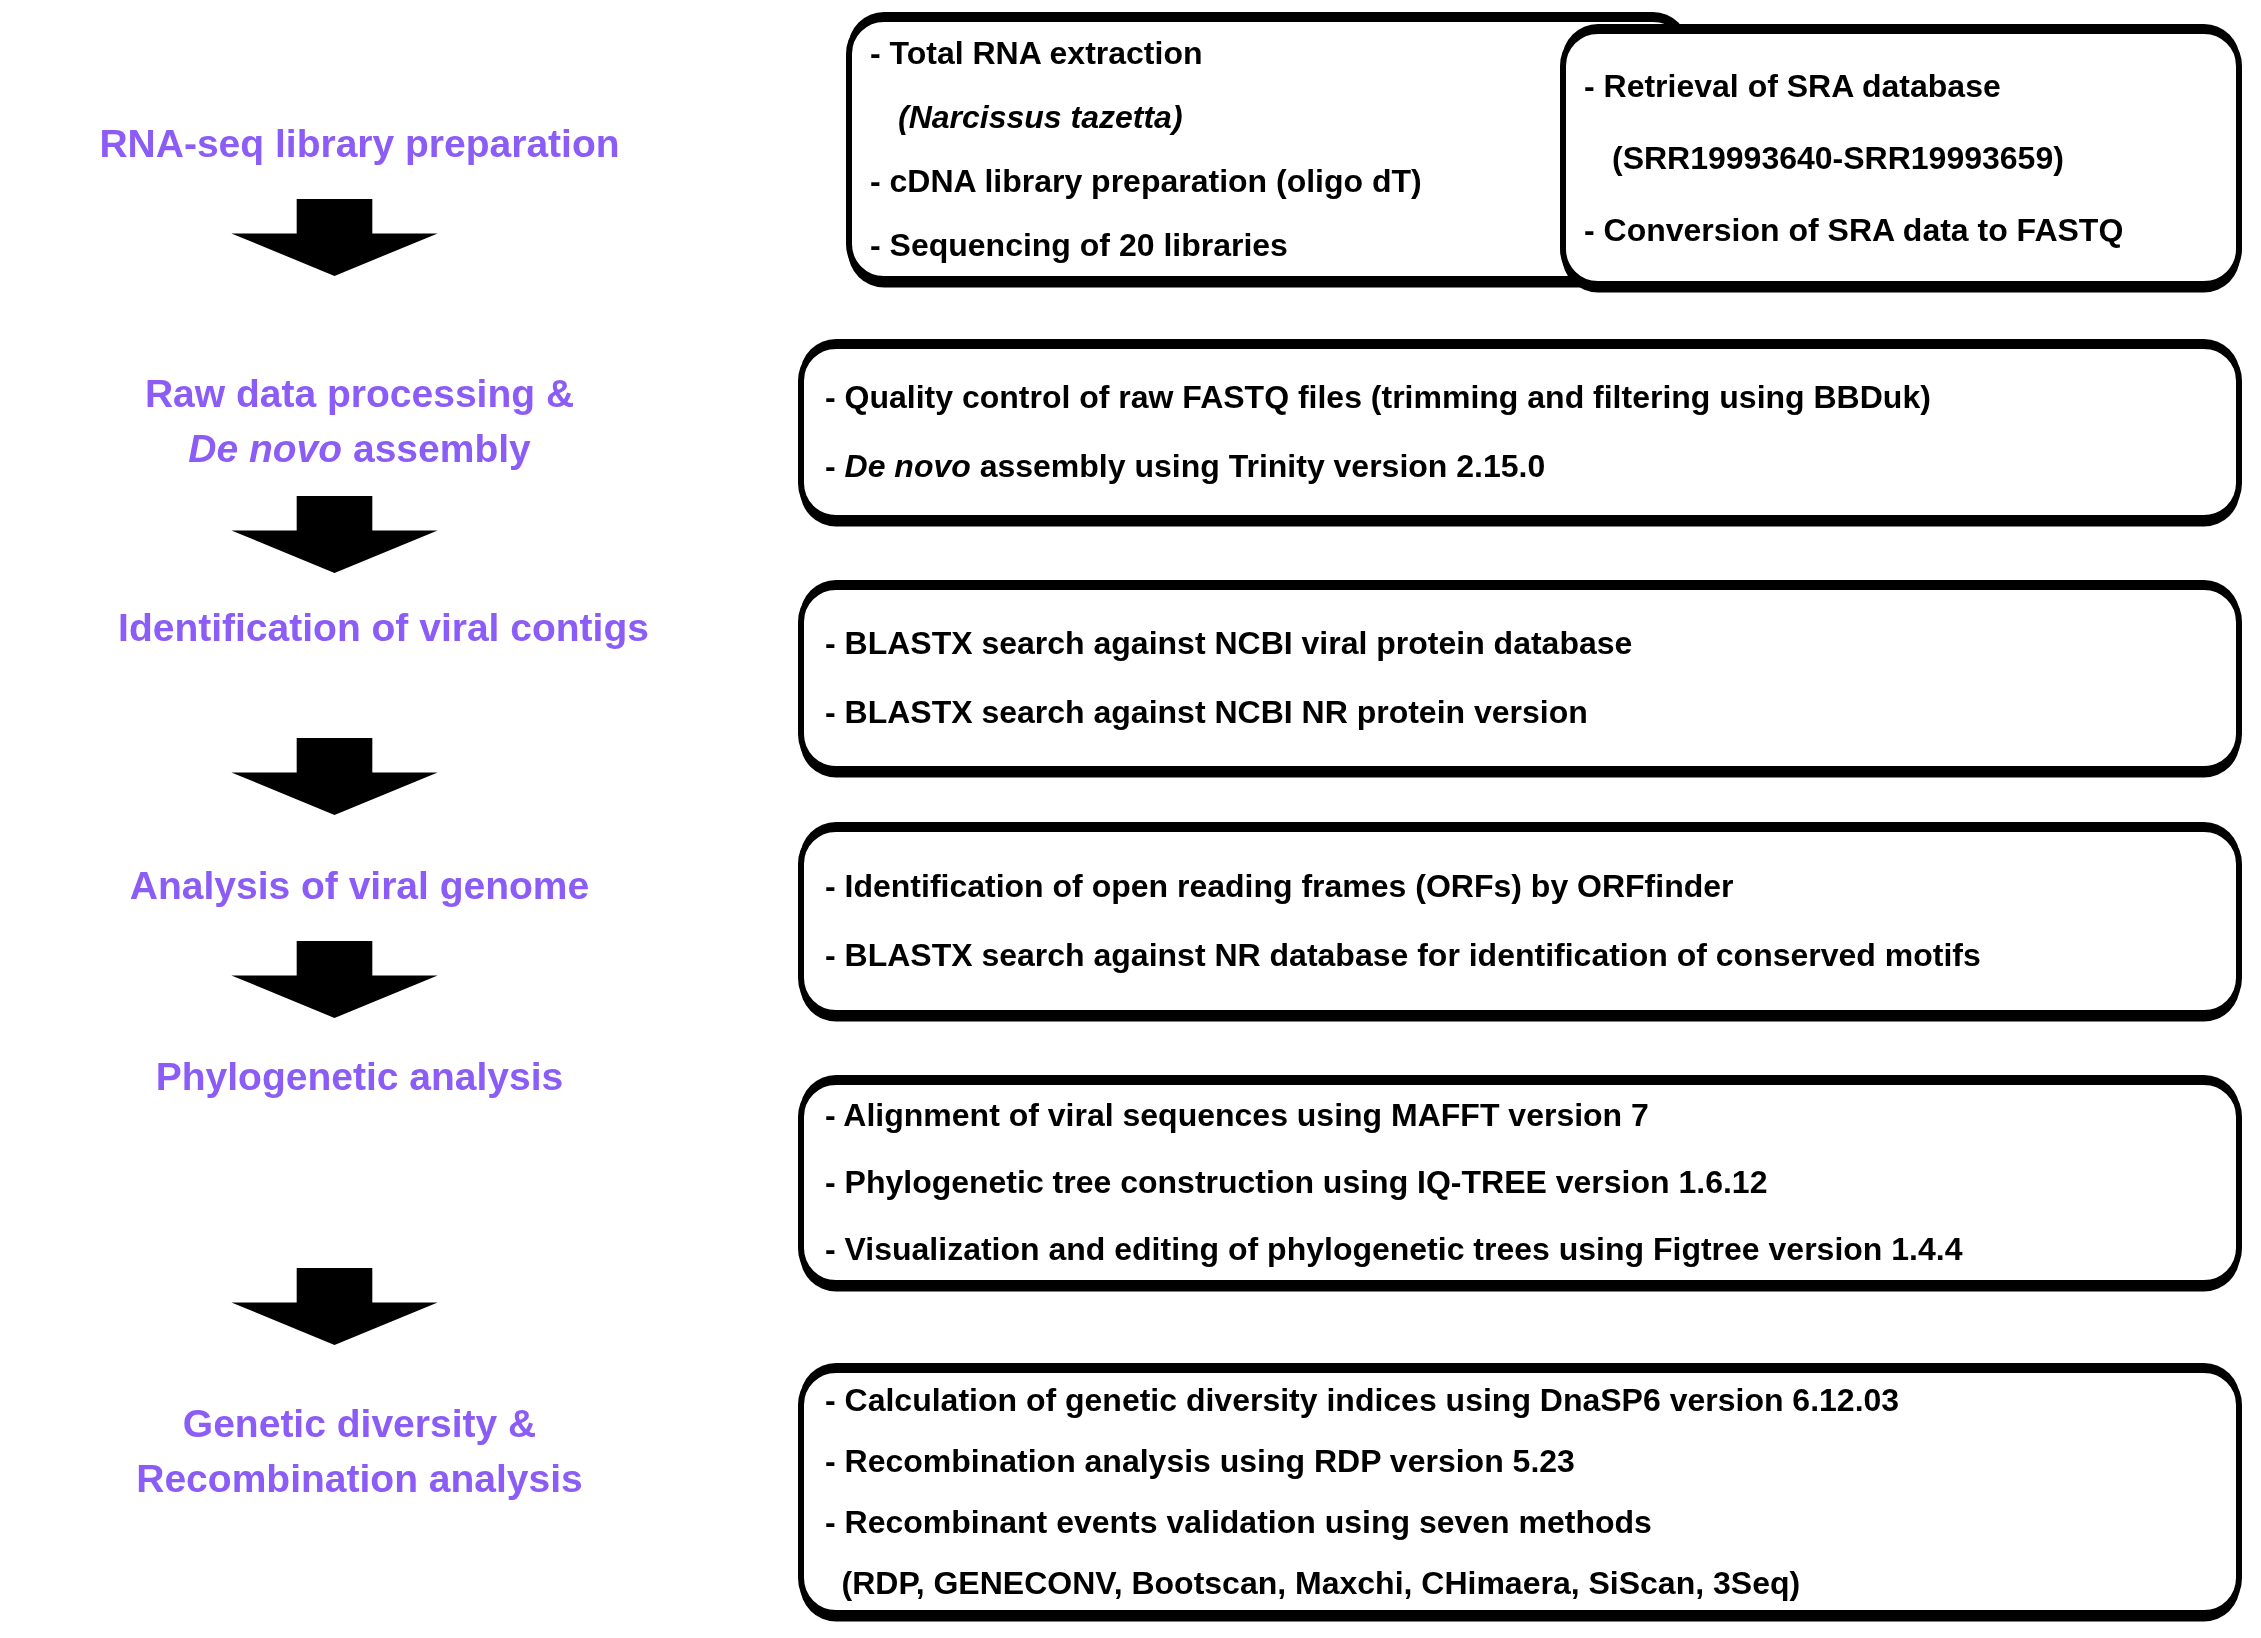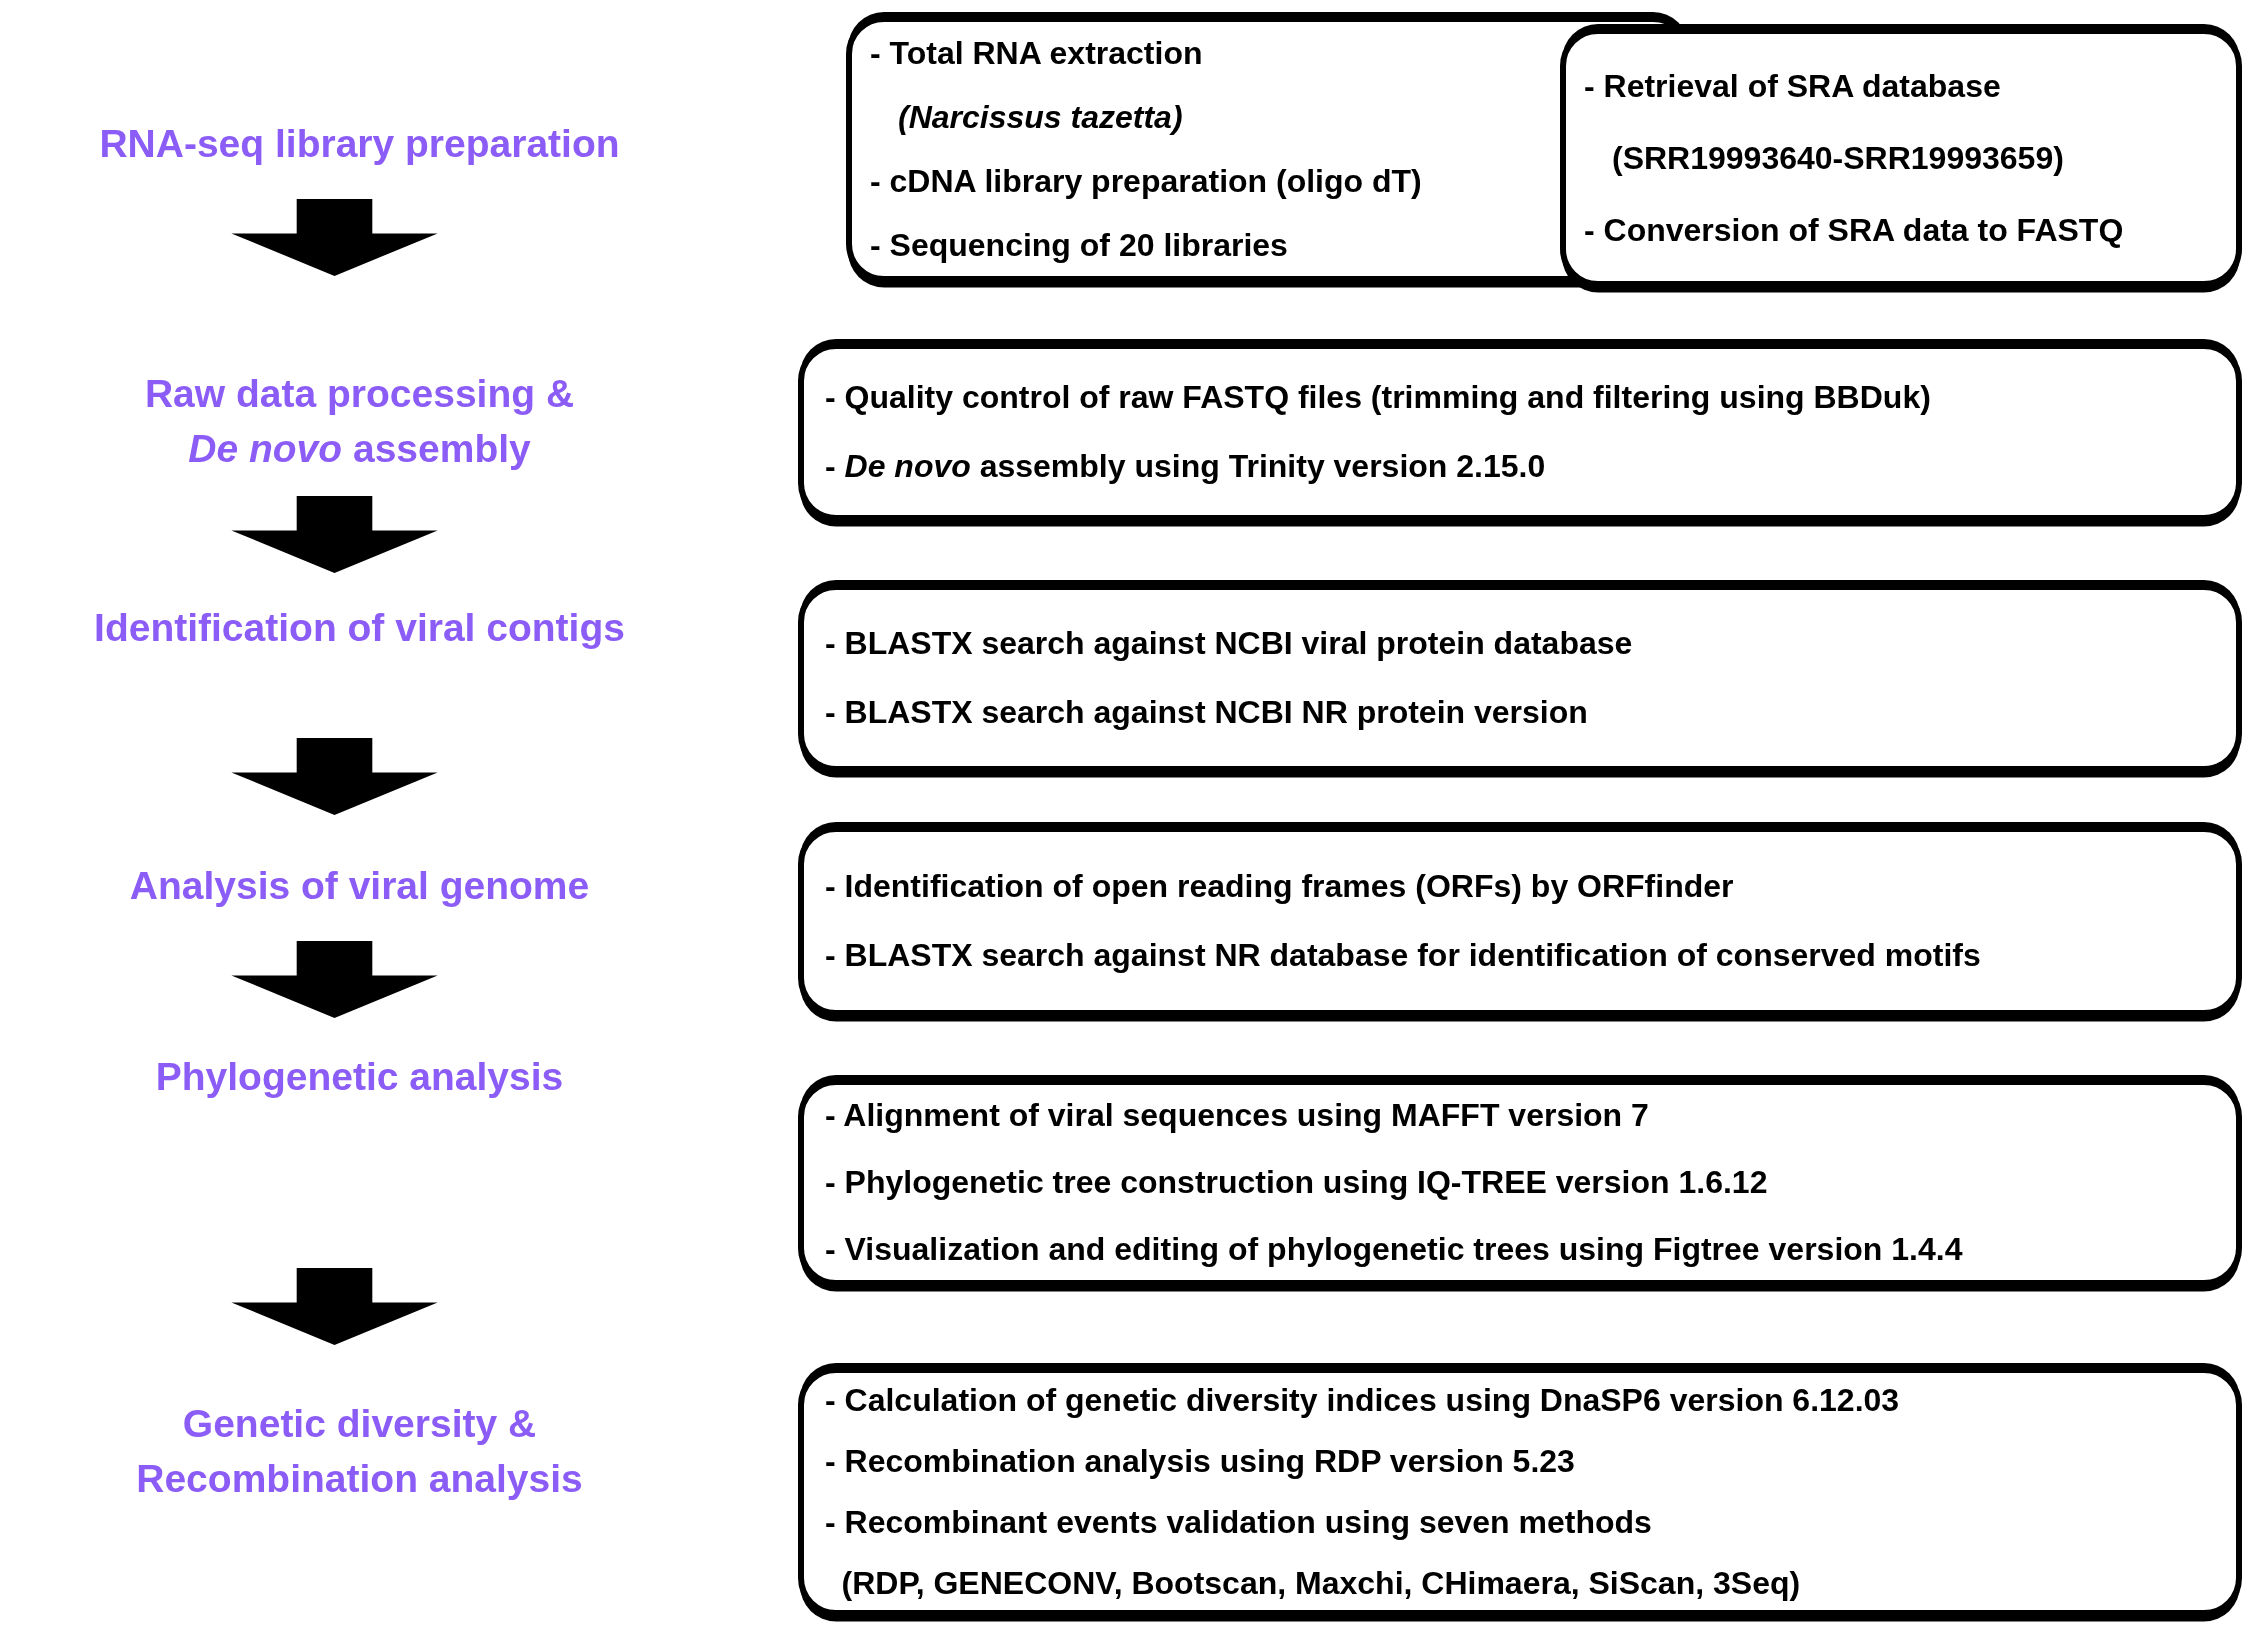--- a/index.html
+++ b/index.html
@@ -51,21 +51,21 @@
   .indent-sm { padding-left: 16.6px; }
   .box-wet   { left: 805px; top: 16px;  width: 845px; height: 266px; font-size: 32px; line-height: 64px;  padding: 5.5px 18px; margin-left: 41px; }
   .box-sra   { left: 1560px; top: 28px;  width: 682px;  height: 259px; font-size: 32px; line-height: 72px; padding: 5.5px 18px; }
   .box-raw   { left: 798px; top: 343px; width: 1444px; height: 178px; }
   .box-contig{ left: 798px; top: 584px; width: 1444px; height: 188px; }
   .box-genome{ left: 798px; top: 826px; width: 1444px; height: 190px; }
   .box-phylo { left: 798px; top: 1079px; width: 1444px; height: 207px; line-height: 67px; }
   .box-diver { left: 798px; top: 1367px; width: 1444px; height: 249px; line-height: 61px; }
   .lbl-1 { top: 116px; }
   .lbl-2 { top: 366px; }
-  .lbl-3 { top: 600px; }
+  .lbl-3 { top: 600px; margin-left: 24px; }
   .lbl-4 { top: 858px; }
   .lbl-5 { top: 1049px; }
   .lbl-6 { top: 1396px; }
   .arr-1 { top: 199px; }
   .arr-2 { top: 496px; }
   .arr-3 { top: 738px; }
   .arr-4 { top: 941px; }
   .arr-5 { top: 1268px; }
 </style>
 </head>

